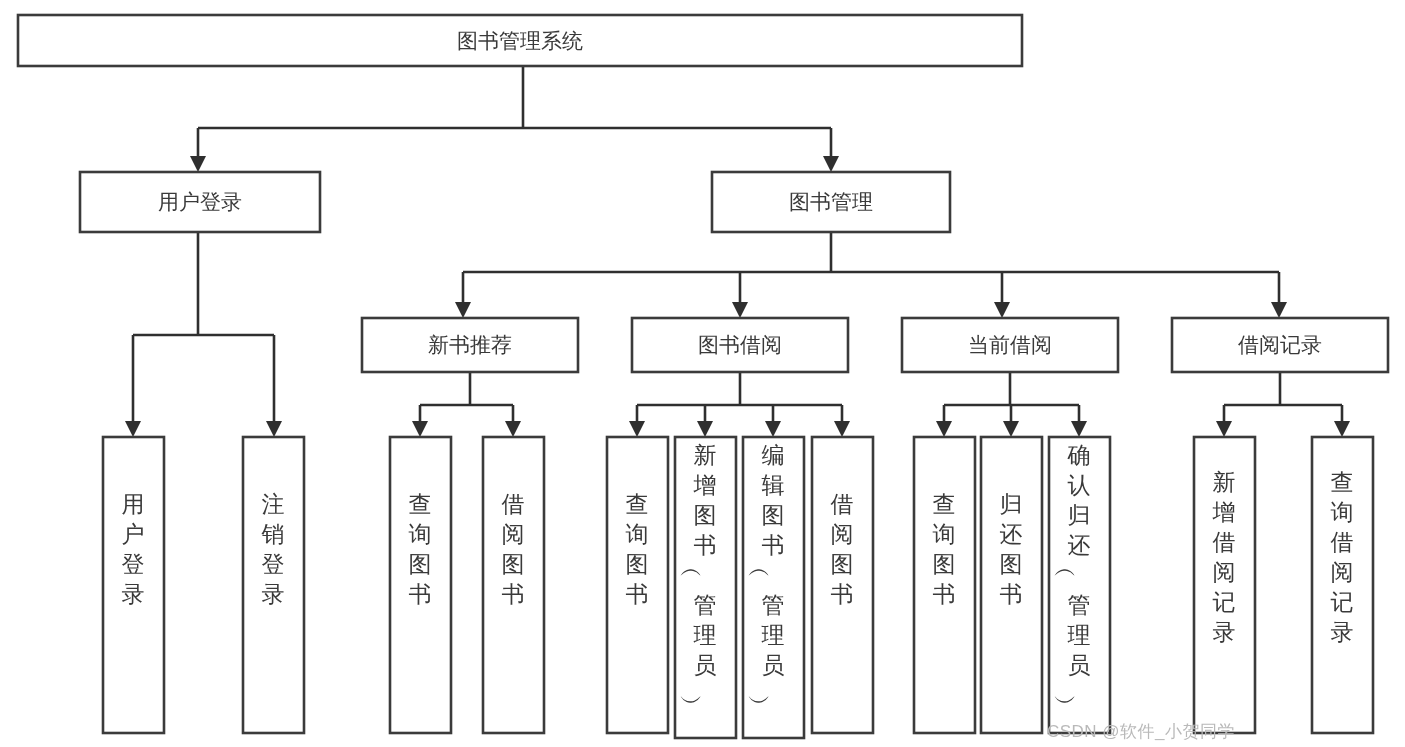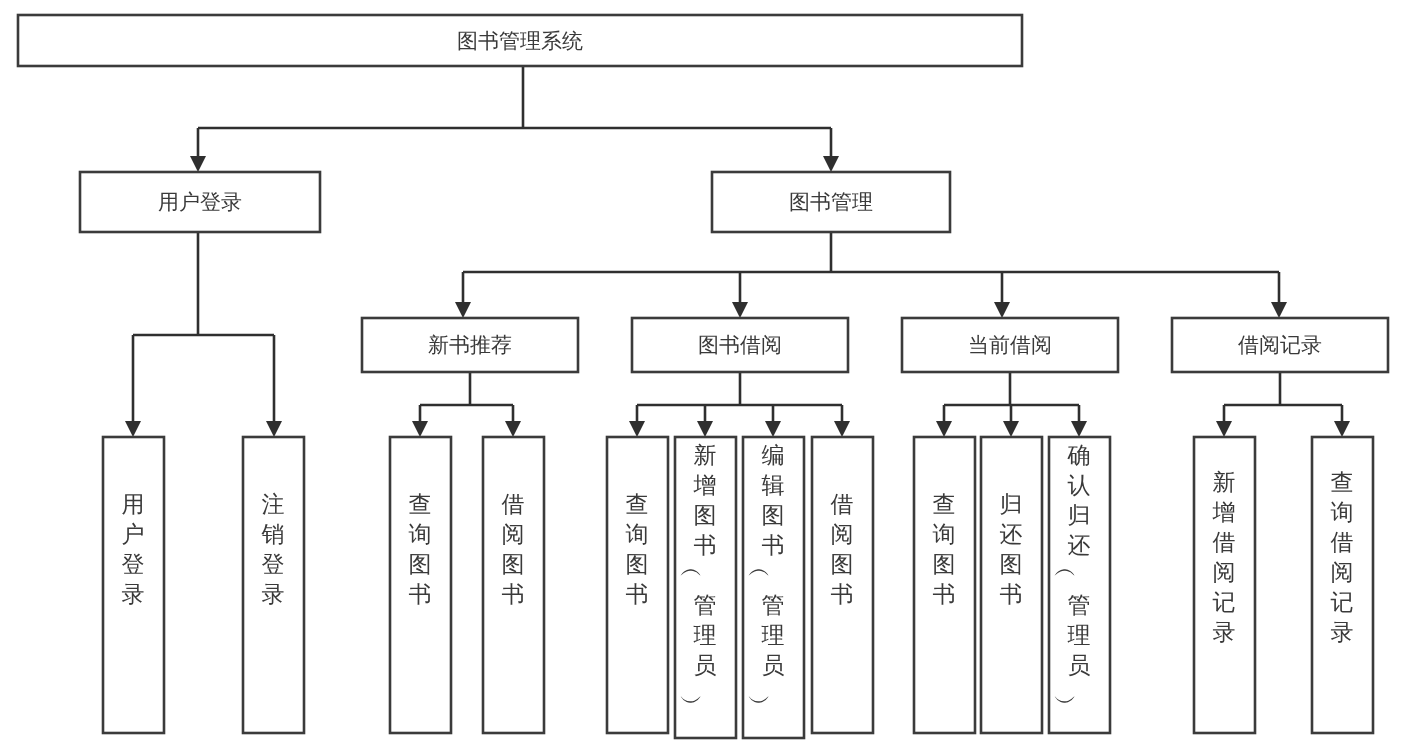--- a/index.html
+++ b/index.html
@@ -228,13 +228,14 @@
       <rect class="node-box" x="1194" y="437" width="61" height="296"></rect>
       <text class="node-label-v" x="1224" y="490"><tspan x="1224" y="490">新</tspan><tspan x="1224" y="520">增</tspan><tspan x="1224" y="550">借</tspan><tspan x="1224" y="580">阅</tspan><tspan x="1224" y="610">记</tspan><tspan x="1224" y="640">录</tspan></text>
     </g>
     <g>
       <rect class="node-box" x="1312" y="437" width="61" height="296"></rect>
       <text class="node-label-v" x="1342" y="490"><tspan x="1342" y="490">查</tspan><tspan x="1342" y="520">询</tspan><tspan x="1342" y="550">借</tspan><tspan x="1342" y="580">阅</tspan><tspan x="1342" y="610">记</tspan><tspan x="1342" y="640">录</tspan></text>
     </g>
 
   </svg>
 
+  <div class="watermark-text">CSDN @软件_小贺同学</div>
 </div>
 
 </body></html>

